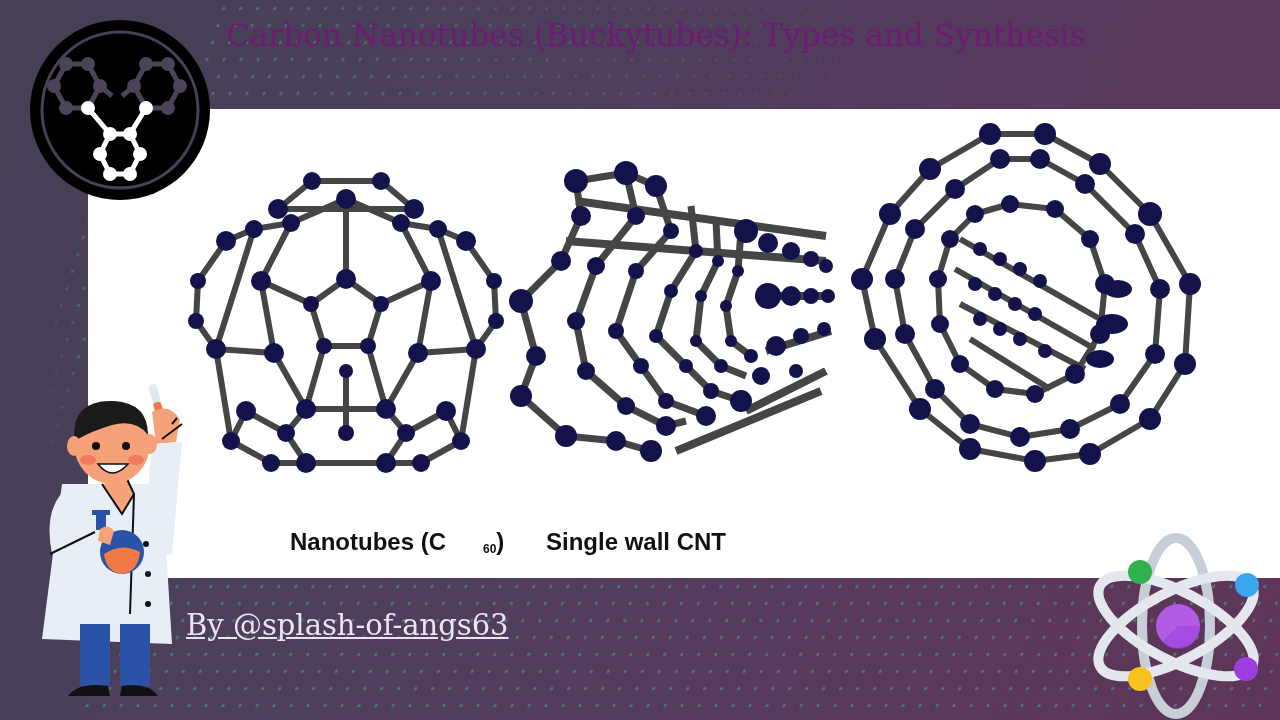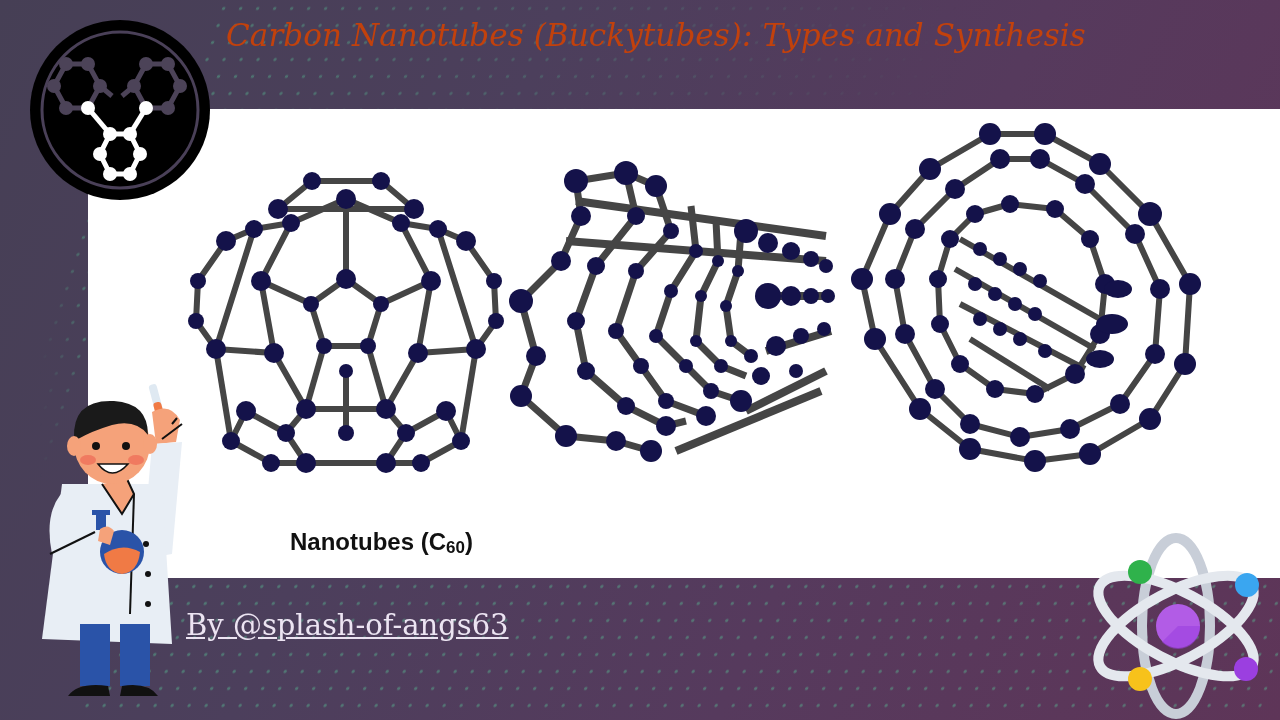--- a/index.html
+++ b/index.html
@@ -24,32 +24,32 @@
       position: absolute; left: 40px; top: 110px; width: 50px; height: 470px; overflow: hidden;
       -webkit-mask-image: linear-gradient(90deg, rgba(0,0,0,0), rgba(0,0,0,1));
       mask-image: linear-gradient(90deg, rgba(0,0,0,0), rgba(0,0,0,1));
     }
     .dots-bottom {
       position: absolute; left: 80px; top: 578px; width: 1200px; height: 142px; overflow: hidden;
     }
     .title {
       position: absolute; left: 226px; top: 17px;
       font-family: "DejaVu Serif", "Liberation Serif", serif;
-      font-size: 31px; color: #c2410c; letter-spacing: 0.1px; white-space: nowrap; font-style: italic;
+      font-size: 31px; color: #701a75; letter-spacing: 0.1px; white-space: nowrap;
     }
     .panel {
       position: absolute; left: 88px; top: 109px; width: 1192px; height: 469px;
       background: #ffffff;
     }
     .mol { position: absolute; }
     .label {
       position: absolute; font-family: "Liberation Sans", sans-serif; font-weight: bold;
       font-size: 24px; color: #111111; white-space: nowrap;
     }
-    .label sub { font-size: 17px; vertical-align: -3px; }
+    .label sub { font-size: 12px; vertical-align: -3px; margin-left: 37px; }
     .byline {
       position: absolute; left: 186px; top: 608px;
       font-family: "DejaVu Serif", "Liberation Serif", serif;
       font-size: 29px; color: #ece4f2; white-space: nowrap; text-decoration: underline;
     }
     .logo { position: absolute; left: 26px; top: 16px; width: 188px; height: 188px; }
     .scientist { position: absolute; left: 22px; top: 384px; width: 175px; height: 318px; }
     .atom { position: absolute; left: 1086px; top: 532px; width: 180px; height: 188px; }
   </style>
 </head>
@@ -277,20 +277,21 @@
         <circle cx="150" cy="210" r="7"></circle>
         <circle cx="170" cy="220" r="7"></circle>
         <circle cx="195" cy="232" r="7"></circle>
       <ellipse cx="268" cy="170" rx="14" ry="9"></ellipse>
         <ellipse cx="262" cy="205" rx="16" ry="10"></ellipse>
         <ellipse cx="250" cy="240" rx="14" ry="9"></ellipse>
     </g>
   </svg>
 
   <div class="label" style="left:202px;top:419px;"><span>Nanotubes (C</span><sub>60</sub><span>)</span></div>
+  <div class="label" style="left:458px;top:419px;">Single wall CNT</div>
 </div>
 
 <svg class="logo" viewBox="0 0 188 188">
   <circle cx="94" cy="94" r="90" fill="#000"></circle>
   <circle cx="94" cy="94" r="78" fill="none" stroke="#4a4058" stroke-width="3"></circle>
   <g stroke="#4c4358" stroke-width="5" fill="none">
     <polygon points="40,48 62,48 74,70 62,92 40,92 28,70"></polygon>
     <polygon points="120,48 142,48 154,70 142,92 120,92 108,70"></polygon>
     <line x1="74" y1="70" x2="86" y2="80"></line>
       <line x1="108" y1="70" x2="96" y2="80"></line>

